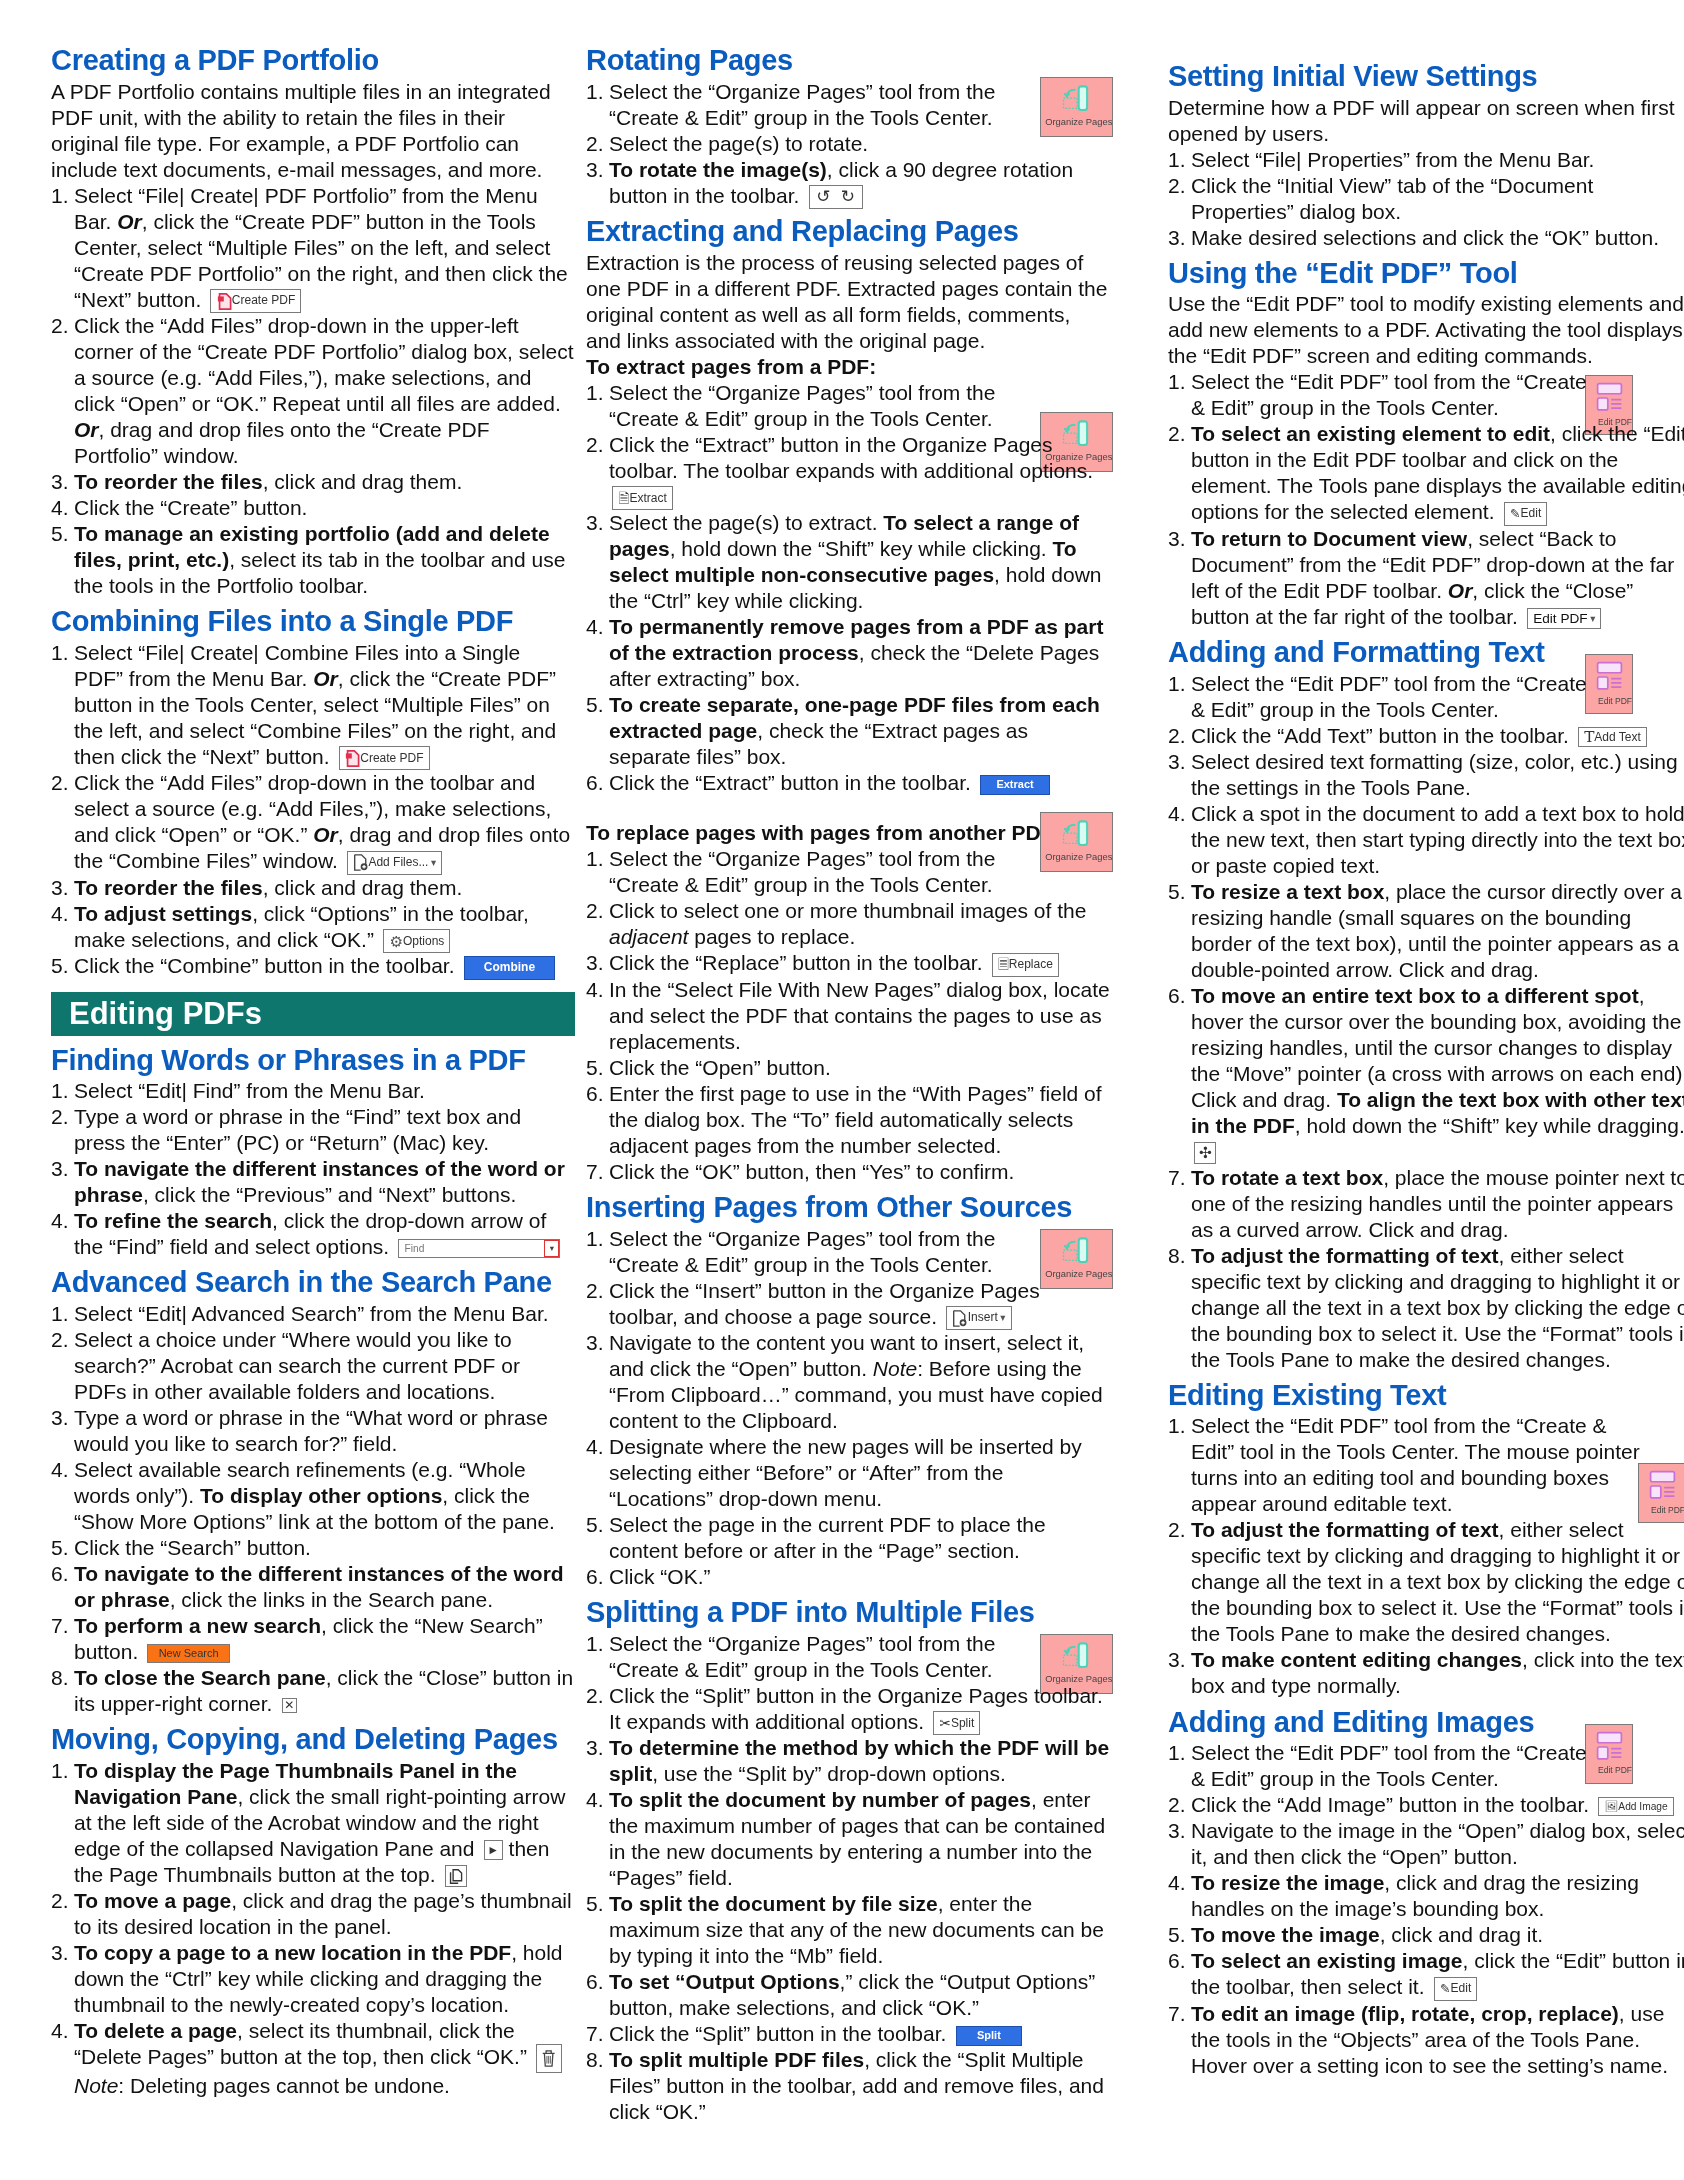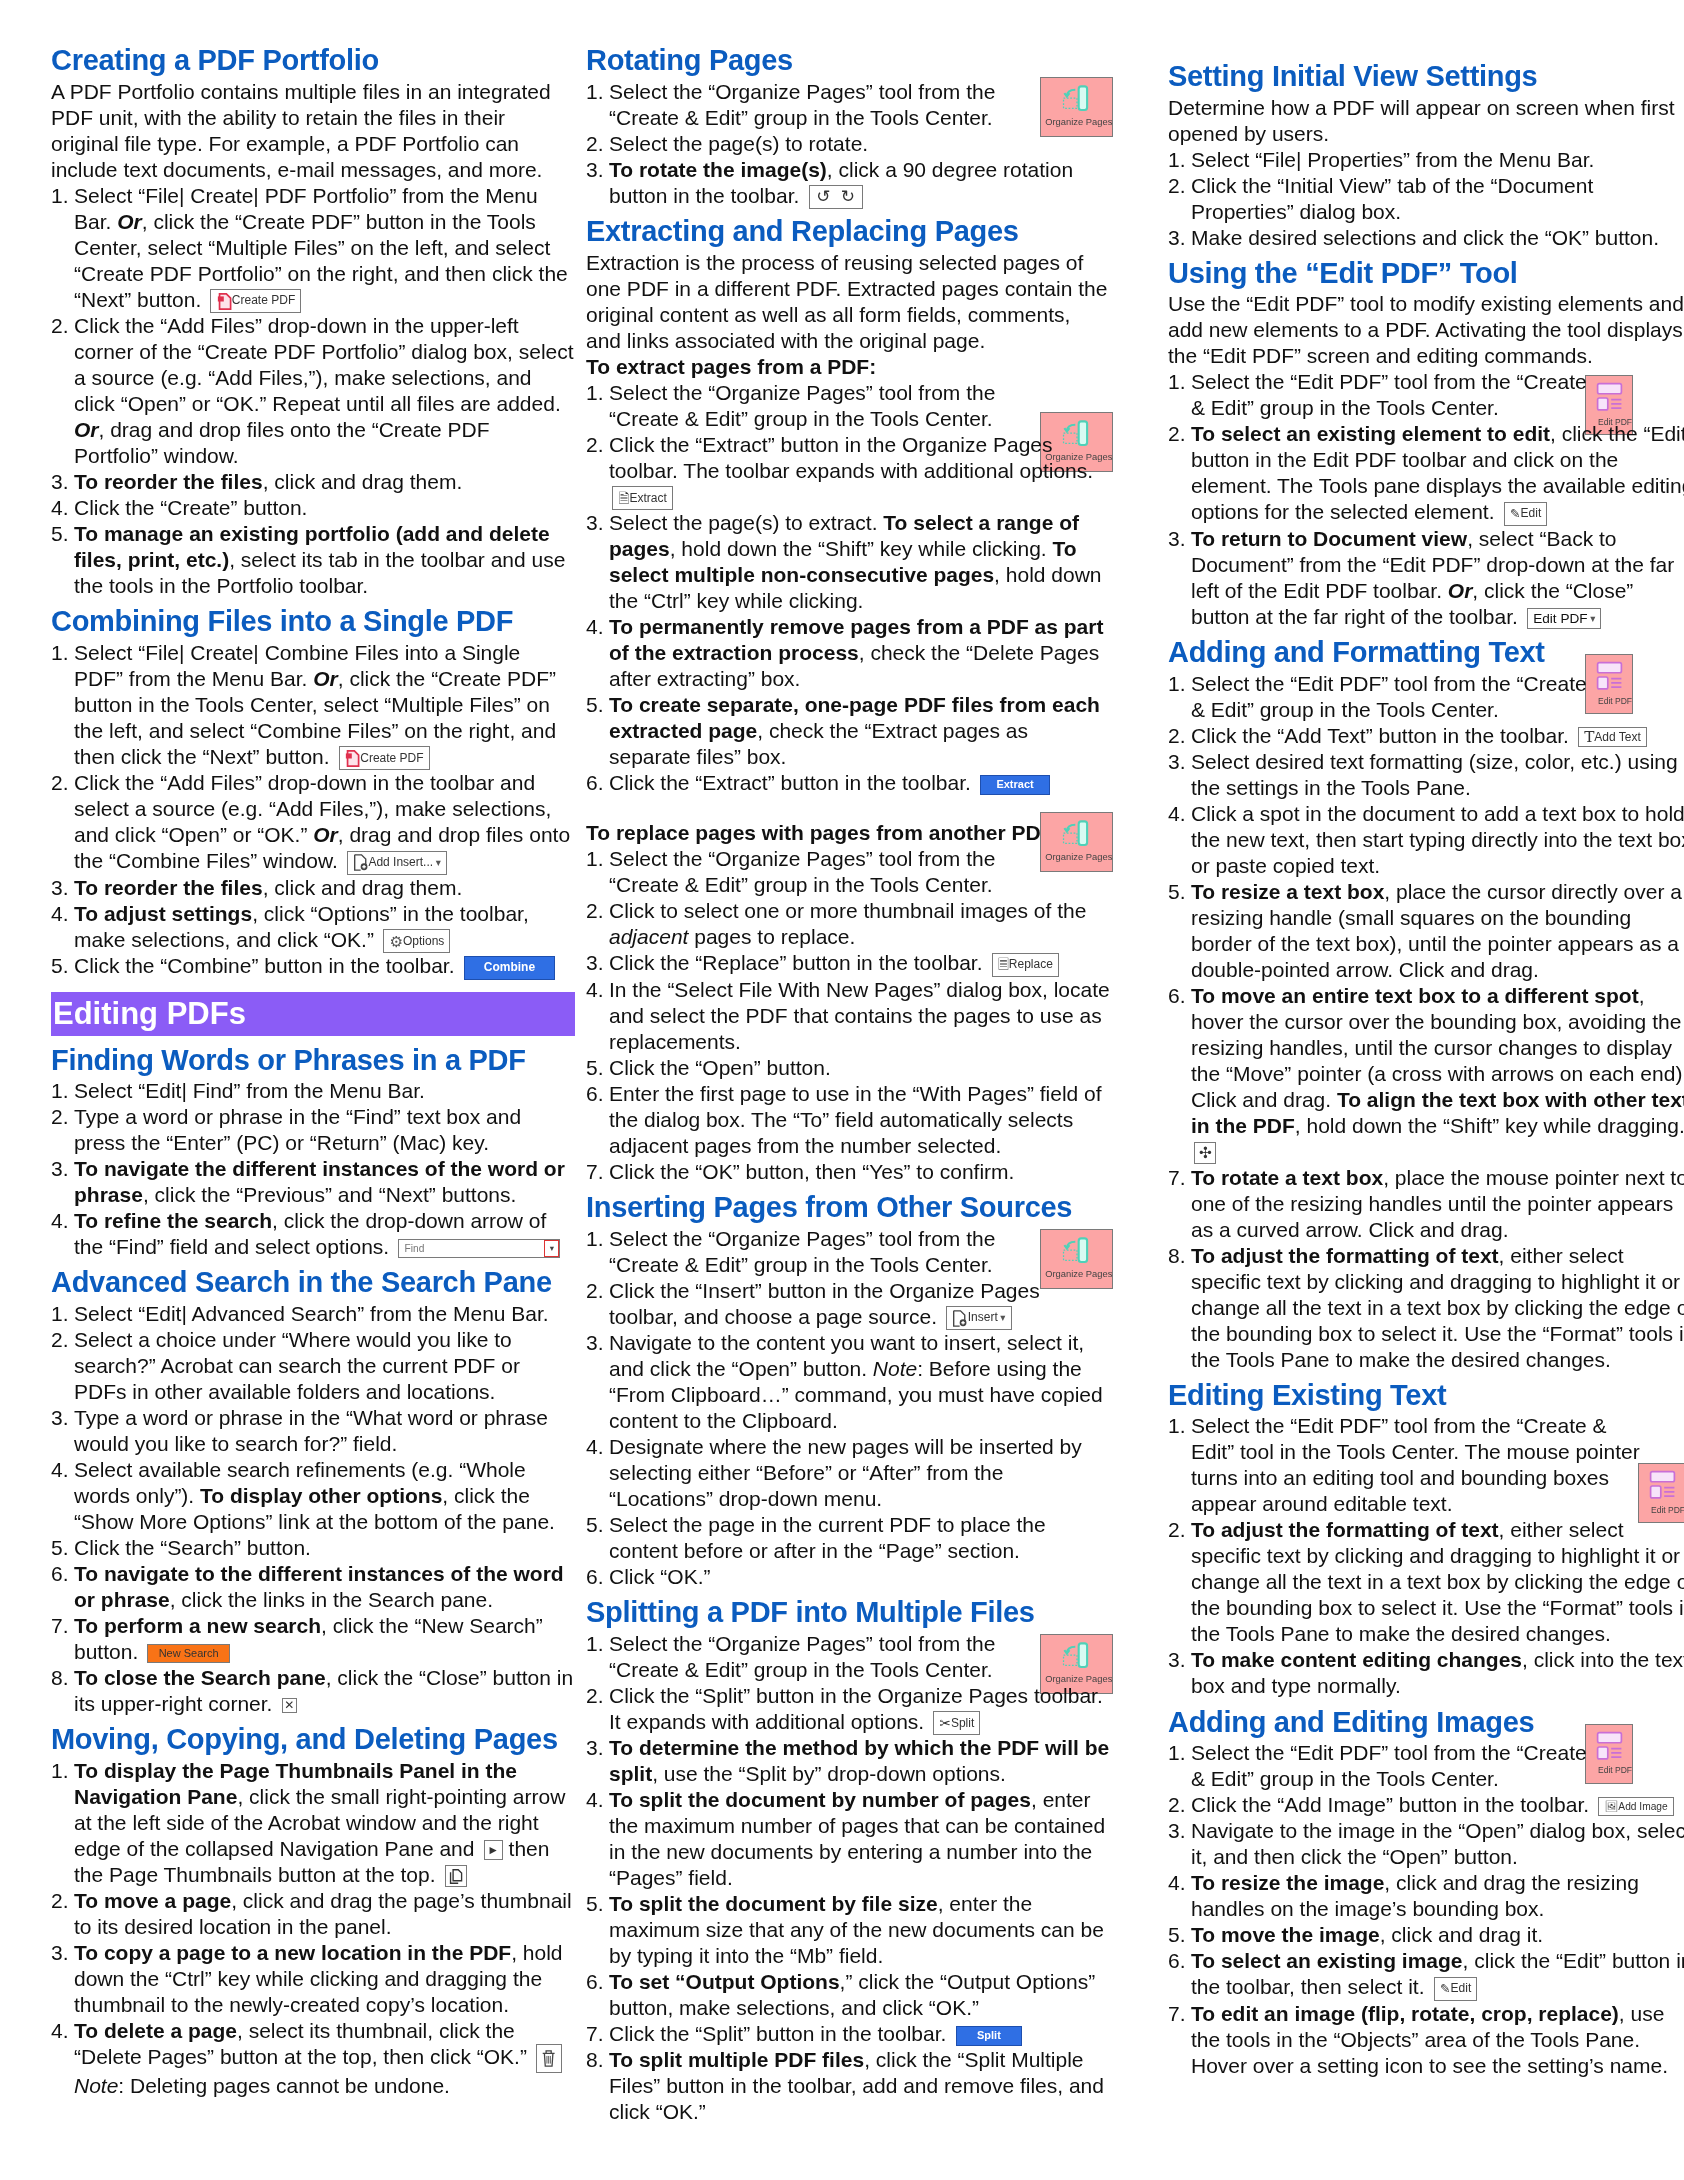--- a/index.html
+++ b/index.html
@@ -21,26 +21,26 @@
     font-weight: bold;
     font-size: 29px;
     line-height: 34px;
     letter-spacing: -0.3px;
     margin-top: 5.1px;
     margin-bottom: 1.7px;
     white-space: nowrap;
   }
   h2.sec.first { margin-top: 0; }
   .banner {
-    background: #8b5cf6;
+    background: #0f766e;
     color: #fff;
     font-weight: bold;
     font-size: 31px;
     line-height: 44px;
-    padding-left: 2px;
+    padding-left: 18px;
     margin: 12px 0 6.8px 0;
   }
   p.para { margin: 0; }
   p.sub { font-weight: bold; margin-top: 0; }
   p.sub.gap { margin-top: 24px; }
   ol.steps { list-style: none; margin: 0; padding: 0; }
   ol.steps li { position: relative; padding-left: 23px; }
   ol.steps li .num { position: absolute; left: 0; top: 0; }
   b { font-weight: bold; }
   i { font-style: italic; text-align: right; }
@@ -113,21 +113,21 @@
             <span>Create PDF</span>
           </span></li>
       <li><span class="num">2.</span><span>Click the “Add Files” drop-down in the toolbar and select a source (e.g. “Add Files,”), make selections, and click “Open” or “OK.” </span><b><i>Or</i></b><span>, drag and drop files onto the “Combine Files” window.</span>
         <span class="chip dd">
             <svg width="15.3" height="17" viewBox="0 0 18 20">
               <path d="M2 1h8l5 5v8" fill="none" stroke="#444" stroke-width="1.6"></path>
               <path d="M2 1v18h7" fill="none" stroke="#444" stroke-width="1.6"></path>
               <circle cx="13" cy="15" r="4" fill="#444"></circle>
               <path d="M13 13v4M11 15h4" stroke="#fff" stroke-width="1.5"></path>
             </svg>
-            <span>Add Insert...</span>
+            <span>Add Files...</span>
           </span></li>
       <li><span class="num">3.</span><b>To reorder the files</b><span>, click and drag them.</span></li>
       <li><span class="num">4.</span><b>To adjust settings</b><span>, click “Options” in the toolbar, make selections, and click “OK.”</span>
         <span class="chip">
             <span style="font-size:15.3px;color:#555;">⚙</span>
             <span>Options</span>
           </span></li>
       <li><span class="num">5.</span><span>Click the “Combine” button in the toolbar.</span>
         <span class="chip blue" style="padding:7px 19px;">Combine</span></li>
     </ol>

